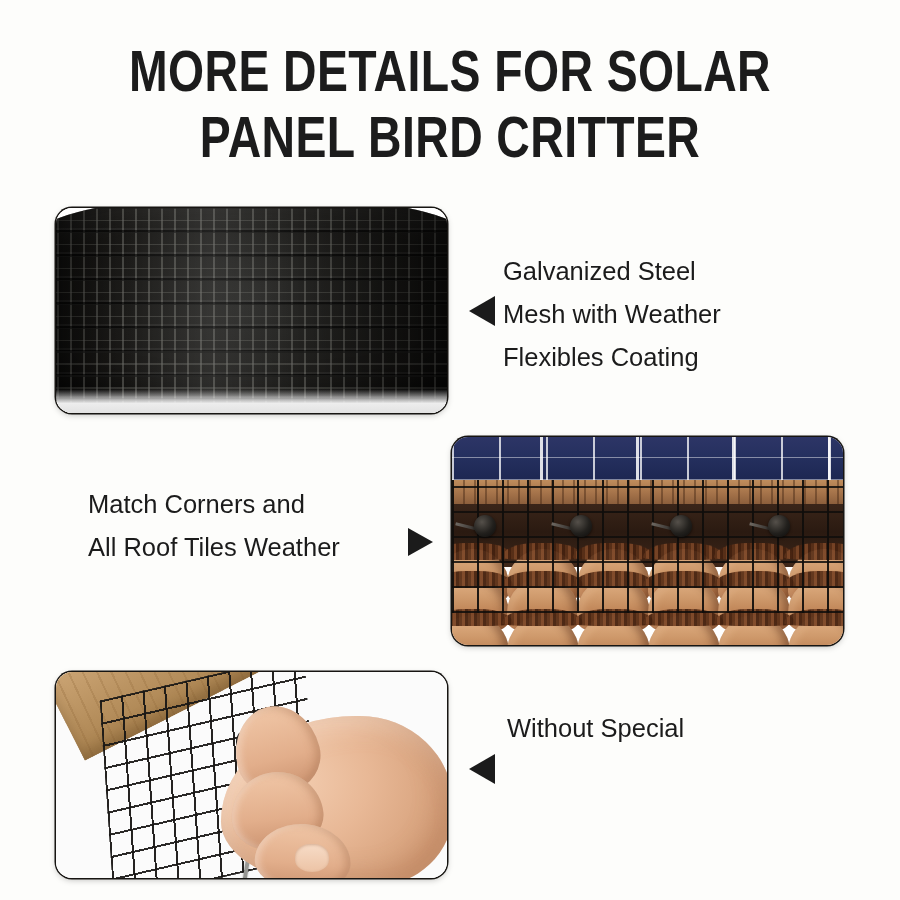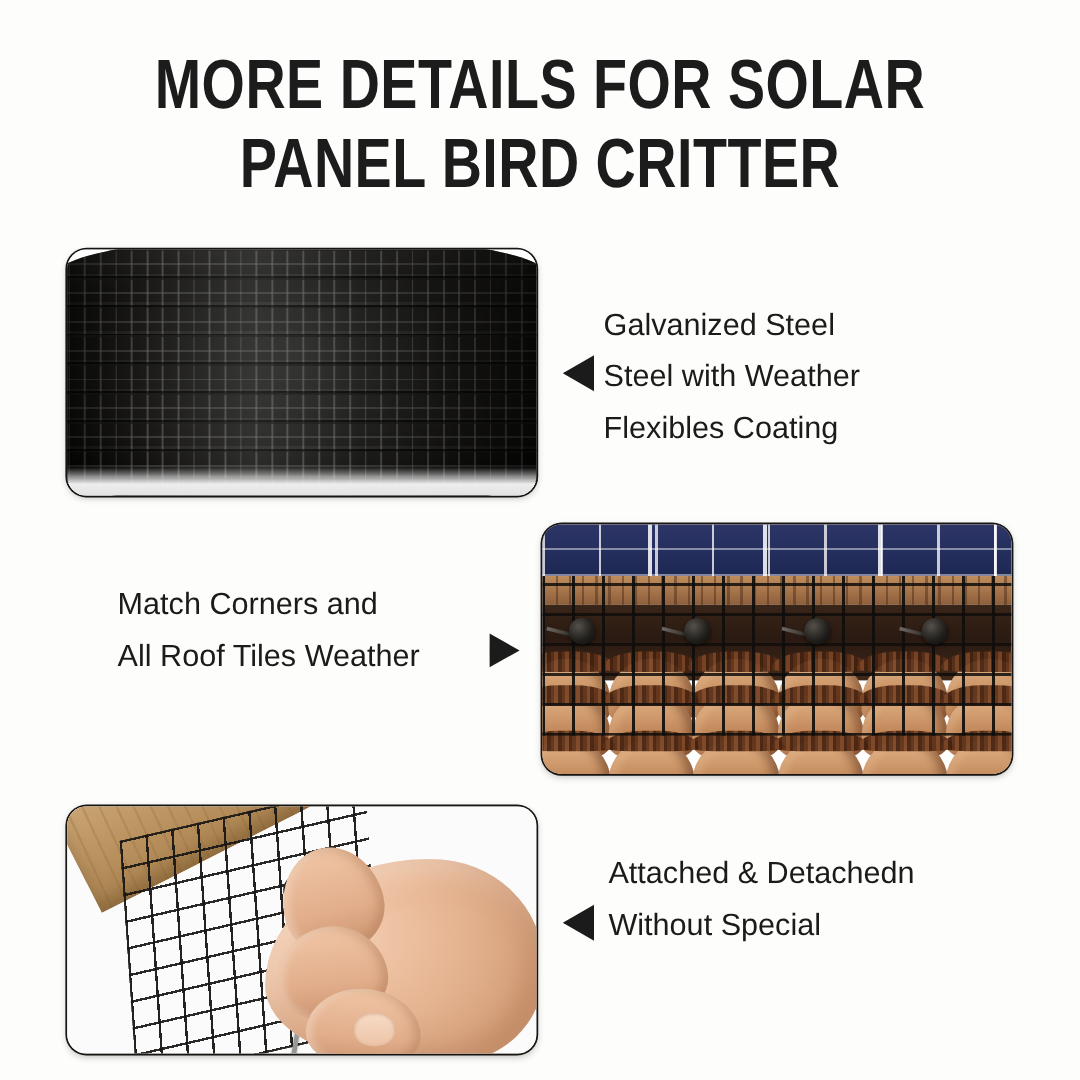--- a/index.html
+++ b/index.html
@@ -328,21 +328,21 @@
   
   .caption {
     position: absolute;
     color: #1b1b1b;
     font-size: 25.5px;
     line-height: 43px;
     font-weight: 400;
     white-space: nowrap;
   }
   #caption-mesh  { left: 503px; top: 250px; }
-  #caption-match { left: 88px;  top: 483px; margin-left: 10px; }
+  #caption-match { left: 88px;  top: 483px; }
   #caption-hook  { left: 507px; top: 707px; }
 
   .arrow {
     position: absolute;
     width: 0; height: 0;
   }
   .arrow.left {
     border-top: 15px solid transparent;
     border-bottom: 15px solid transparent;
     border-right: 26px solid #1b1b1b;
@@ -372,21 +372,21 @@
       <div class="roll-mesh"></div>
       <div class="roll-rings"></div>
       <div class="roll-curve-shade"></div>
     </div>
     <div class="roll-floor"></div>
   </div>
 
   <div class="arrow left" id="arrow-mesh"></div>
   <div class="caption" id="caption-mesh">
     <div>Galvanized Steel</div>
-    <div>Steel with Weather</div>
+    <div>Mesh with Weather</div>
     <div>Flexibles Coating</div>
   </div>
 
   <div class="caption" id="caption-match">
     <div>Match Corners and</div>
     <div>All Roof Tiles Weather</div>
   </div>
   <div class="arrow right" id="arrow-match"></div>
 
   <div class="photo" id="panel-roof-tiles">
@@ -448,17 +448,16 @@
     <div class="hand">
       <div class="finger f1"></div>
       <div class="finger f2"></div>
       <div class="finger f3"></div>
       <div class="thumb-nail"></div>
     </div>
   </div>
 
   <div class="arrow left" id="arrow-hook"></div>
   <div class="caption" id="caption-hook">
-    <div>Attached &amp; Detachedn</div>
     <div>Without Special</div>
   </div>
 
 </div>
 
 </body></html>

